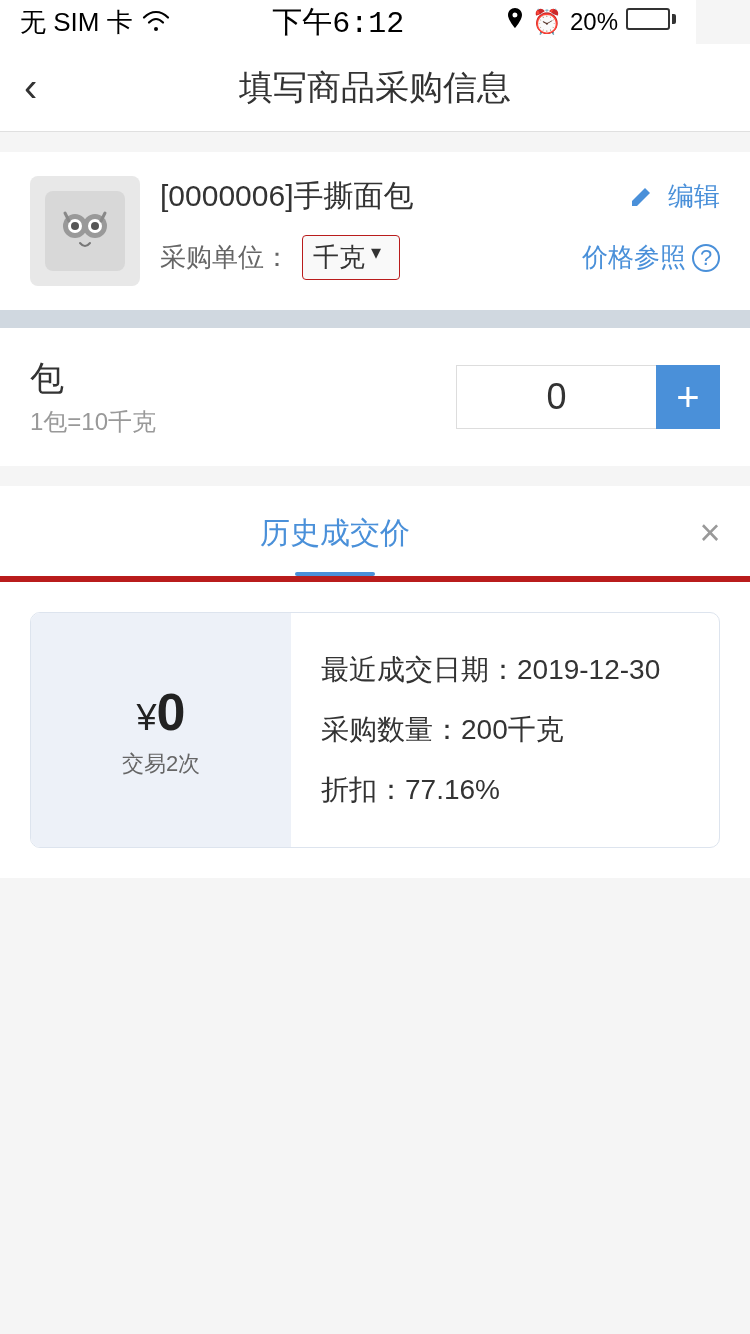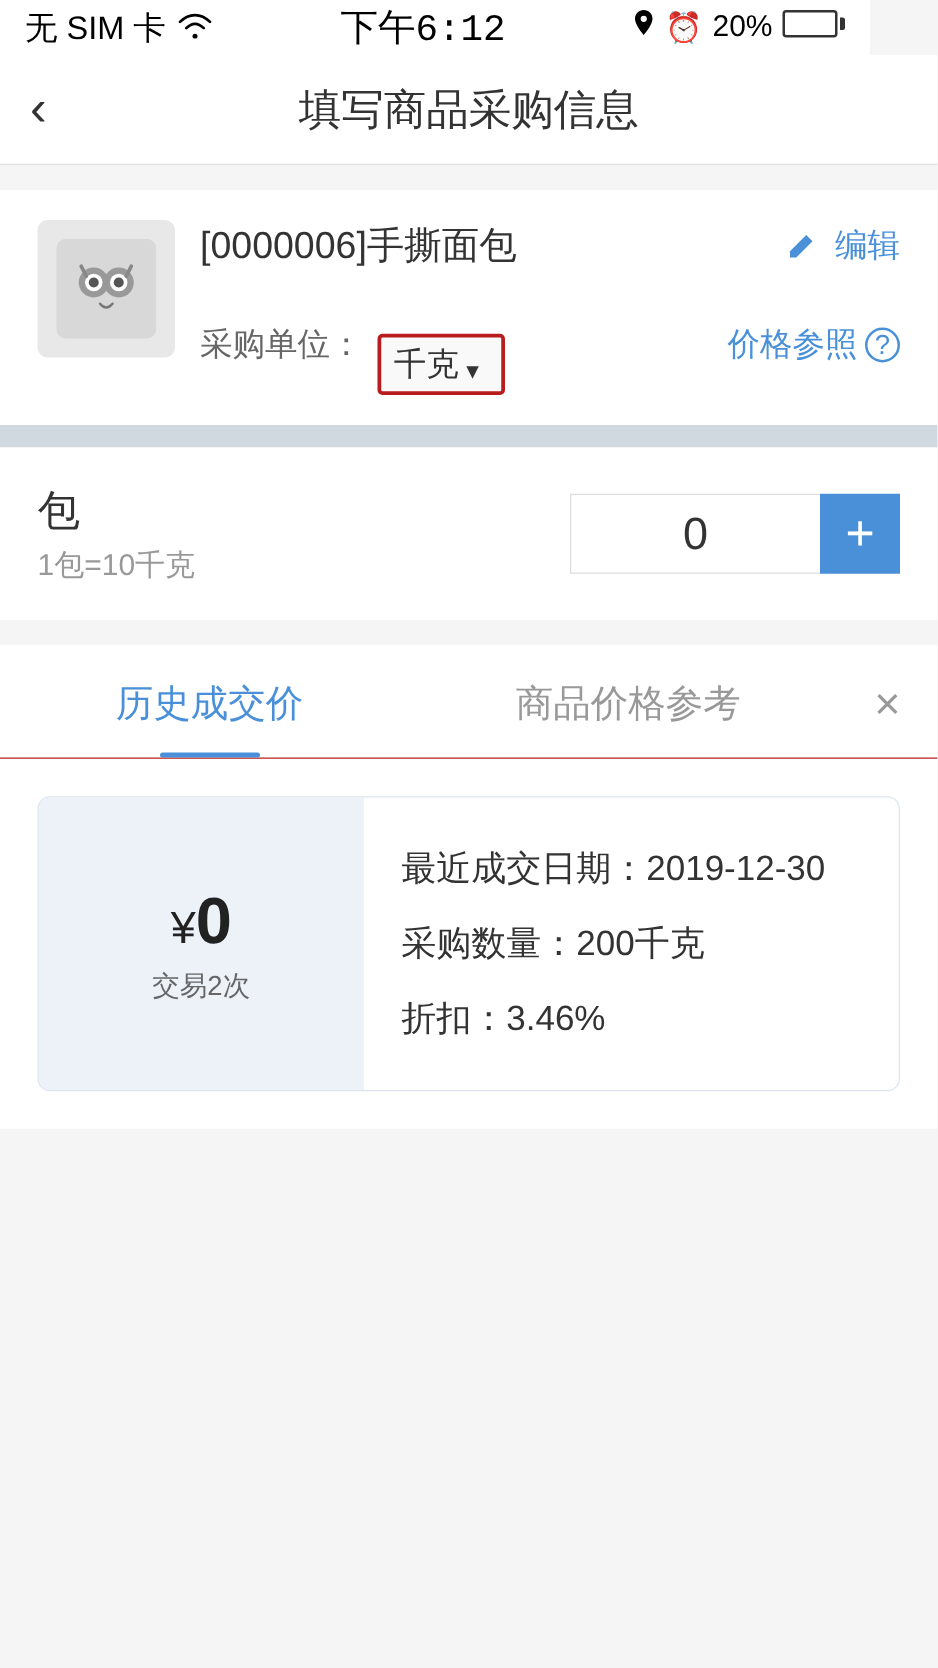--- a/index.html
+++ b/index.html
@@ -140,32 +140,31 @@
       align-items: center;
     }
     .product-unit-label {
       font-size: 26px;
       color: #666;
       display: flex;
       align-items: center;
       gap: 12px;
     }
     .unit-select {
-      border: 3px solid #b91c1c;
+      border: 1px solid #b91c1c;
       border-radius: 4px;
       padding: 4px 18px 4px 10px;
       font-size: 26px;
       color: #333;
       background: #f9f9f9;
       position: relative;
       display: inline-flex;
-      align-items: flex-end;
+      align-items: flex-start;
       gap: 6px;
       cursor: pointer;
-      margin-top: 32px;
     }
     .price-ref {
       font-size: 26px;
       color: #4a90d9;
       display: flex;
       align-items: center;
       gap: 6px;
       cursor: pointer;
     }
 
@@ -228,21 +227,21 @@
     }
 
     
     .tab-container {
       background: #fff;
       margin-top: 20px;
     }
     .tab-bar {
       display: flex;
       align-items: center;
-      border-bottom: 1px solid #b91c1c;
+      border-bottom: 6px solid #b91c1c;
       position: relative;
     }
     .tab-item {
       flex: 1;
       text-align: center;
       padding: 26px 0 22px;
       font-size: 30px;
       color: #999;
       cursor: pointer;
       position: relative;
@@ -420,42 +419,39 @@
     <input class="quantity-input" type="text" value="0" style="">
     <button class="quantity-plus">+</button>
   </div>
 </div>
 
 <div class="tab-container">
   <div class="tab-bar">
     <div class="tab-item active">
       <span>历史成交价</span>
     </div>
-    <div class="tab-item">
-      <span>商品价格参考</span>
-    </div>
     <div class="tab-close">×</div>
   </div>
 
   <div class="price-content">
     <div class="price-card">
       <div class="price-card-left">
         <div class="price-amount">
           <span class="price-currency">¥</span><span>0</span>
         </div>
         <div class="price-count">交易2次</div>
       </div>
       <div class="price-card-right">
         <div class="price-detail-row">
           <span class="price-detail-label">最近成交日期：</span><span class="price-detail-value">2019-12-30</span>
         </div>
         <div class="price-detail-row">
           <span class="price-detail-label">采购数量：</span><span class="price-detail-value">200千克</span>
         </div>
         <div class="price-detail-row">
-          <span class="price-detail-label">折扣：</span><span class="price-detail-value">3.46%</span>
+          <span class="price-detail-label">折扣：</span><span class="price-detail-value">77.16%</span>
         </div>
       </div>
     </div>
   </div>
 </div>
 
 <div class="main-bg"></div>
 
 </body></html>

